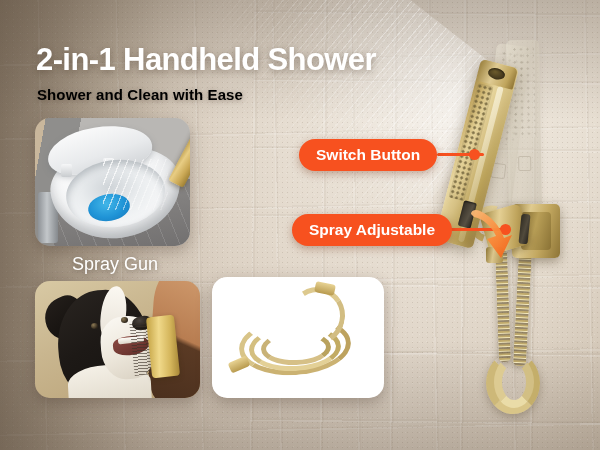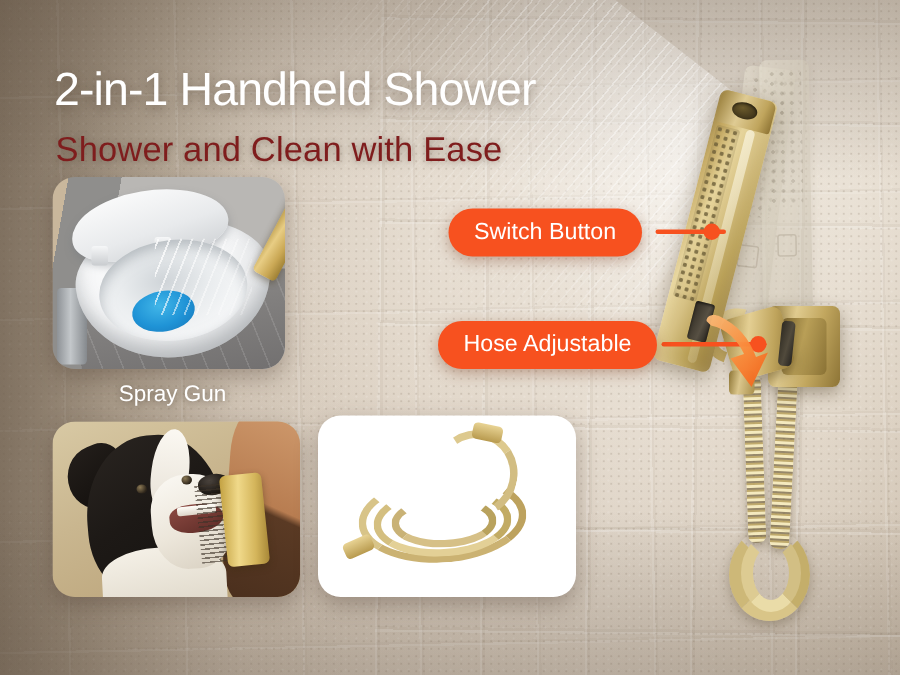--- a/index.html
+++ b/index.html
@@ -50,26 +50,26 @@
        rgba(255,255,255,.00) 3px 6px,
        rgba(255,255,255,.26) 6px 7px,
        rgba(255,255,255,.00) 7px 11px);
     -webkit-mask-image:radial-gradient(ellipse 88% 72% at 93% 14%, #000 4%, rgba(0,0,0,.82) 34%, rgba(0,0,0,.38) 66%, rgba(0,0,0,0) 97%);
     mask-image:radial-gradient(ellipse 88% 72% at 93% 14%, #000 4%, rgba(0,0,0,.82) 34%, rgba(0,0,0,.38) 66%, rgba(0,0,0,0) 97%);}
   .spray .haze{position:absolute;inset:0;
     background:radial-gradient(ellipse 70% 58% at 90% 16%, rgba(255,255,255,.50) 0%, rgba(255,255,255,.20) 42%, rgba(255,255,255,0) 80%);}
 
   
   .title{position:absolute;left:36px;top:42px;
-    font-size:31px;font-weight:normal;color:#ffffff;letter-spacing:-.6px;
+    font-size:31px;font-weight:bold;color:#ffffff;letter-spacing:-.6px;
     text-shadow:0 2px 7px rgba(80,62,48,.48);white-space:nowrap;}
   .subtitle{position:absolute;left:37px;top:86px;
-    font-size:23px;color:#7f1d1d;letter-spacing:.1px;
-    text-shadow:0 1px 5px rgba(80,62,48,.45);white-space:nowrap;}
-  .caption{position:absolute;font-size:15px;color:#ffffff;
+    font-size:15px;color:#000000;letter-spacing:.1px;
+    text-shadow:0 1px 5px rgba(80,62,48,.45);white-space:nowrap;font-weight:bold;}
+  .caption{position:absolute;font-size:18px;color:#ffffff;
     text-shadow:0 1px 5px rgba(70,56,44,.60);white-space:nowrap;text-align:center;}
   .cap-spray{left:35px;top:254px;width:160px;}
   .cap-shower{left:35px;top:404px;width:165px;}
   .cap-hose{left:205px;top:404px;width:180px;}
 
   
   .card{position:absolute;border-radius:15px;overflow:hidden;
     box-shadow:0 5px 15px rgba(70,54,40,.34);}
   .card-toilet{left:35px;top:118px;width:155px;height:128px;}
   .card-dog{left:35px;top:281px;width:165px;height:117px;}
@@ -209,21 +209,21 @@
     border-radius:50%;box-shadow:0 3px 8px rgba(70,54,26,.30);}
   .hose-loop2{position:absolute;left:494px;top:356px;width:40px;height:52px;
     border:8px solid transparent;
     border-bottom-color:#eadca8;border-left-color:#ddcb92;border-right-color:#d2bf84;
     border-radius:50%;}
 
   
   .callout{position:absolute;height:32px;border-radius:16px;
     display:flex;align-items:center;justify-content:center;
     color:#fff;font-size:15.5px;white-space:nowrap;padding:0 17px;
-    box-shadow:0 3px 9px rgba(110,45,15,.34);}
+    box-shadow:0 3px 9px rgba(110,45,15,.34);font-weight:bold;}
   .c-switch{left:299px;top:139px;}
   .c-angle{left:292px;top:214px;}
   .lead{position:absolute;height:3px;border-radius:2px;}
   .lead-switch{left:437px;top:153px;width:47px;}
   .dot{position:absolute;width:11px;height:11px;border-radius:50%;}
   .dot-switch{left:469px;top:149px;}
   .lead-angle{left:441px;top:228px;width:70px;}
   .dot-angle{left:500px;top:224px;}
   .arrow{position:absolute;left:467px;top:208px;width:54px;height:52px;}
 </style>
@@ -289,21 +289,21 @@
     <defs>
       <linearGradient id="ag" x1="0" y1="0" x2="1" y2="1">
         <stop offset="0" stop-color="#FBBD7A"></stop>
         <stop offset="0.55" stop-color="#F98A3A"></stop>
         <stop offset="1" stop-color="#F25E15"></stop>
       </linearGradient>
     </defs>
     <path d="M4 6 C4 2 9 1 13 3 C24 8 33 18 37 30 L45 27 L34 50 L20 31 L29 28 C25 19 17 11 7 9 Z" fill="url(#ag)" opacity="0.95"></path>
   </svg>
   <div class="callout c-angle" style="background: rgb(247, 81, 31);">
-    <span>Hose Adjustable</span>
+    <span>Spray Adjustable</span>
   </div>
 
   <div class="title">2-in-1 Handheld Shower</div>
   <div class="subtitle">Shower and Clean with Ease</div>
 
   <div class="card card-toilet">
     <div class="t-wall"></div>
     <div class="t-floor"></div>
     <div class="t-pipe"></div>
     <div class="t-bowl"></div>

